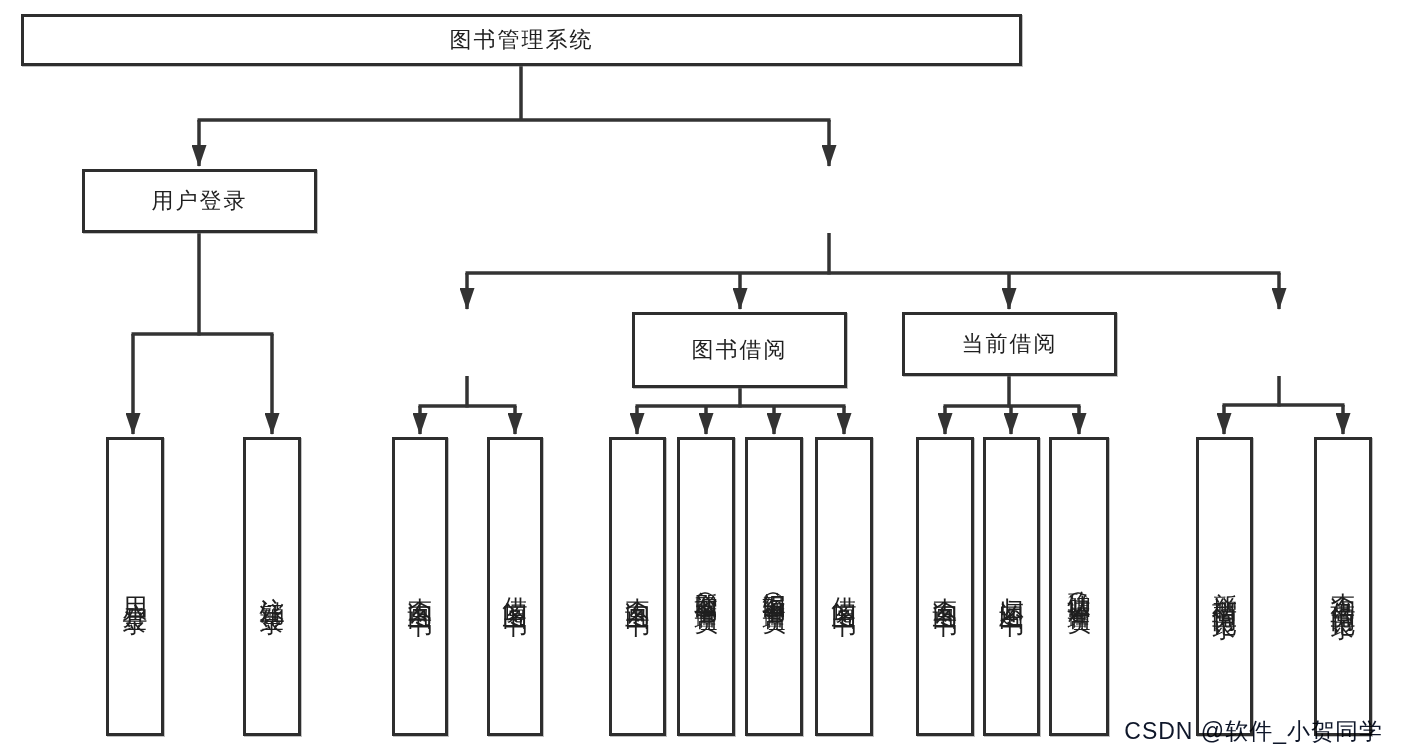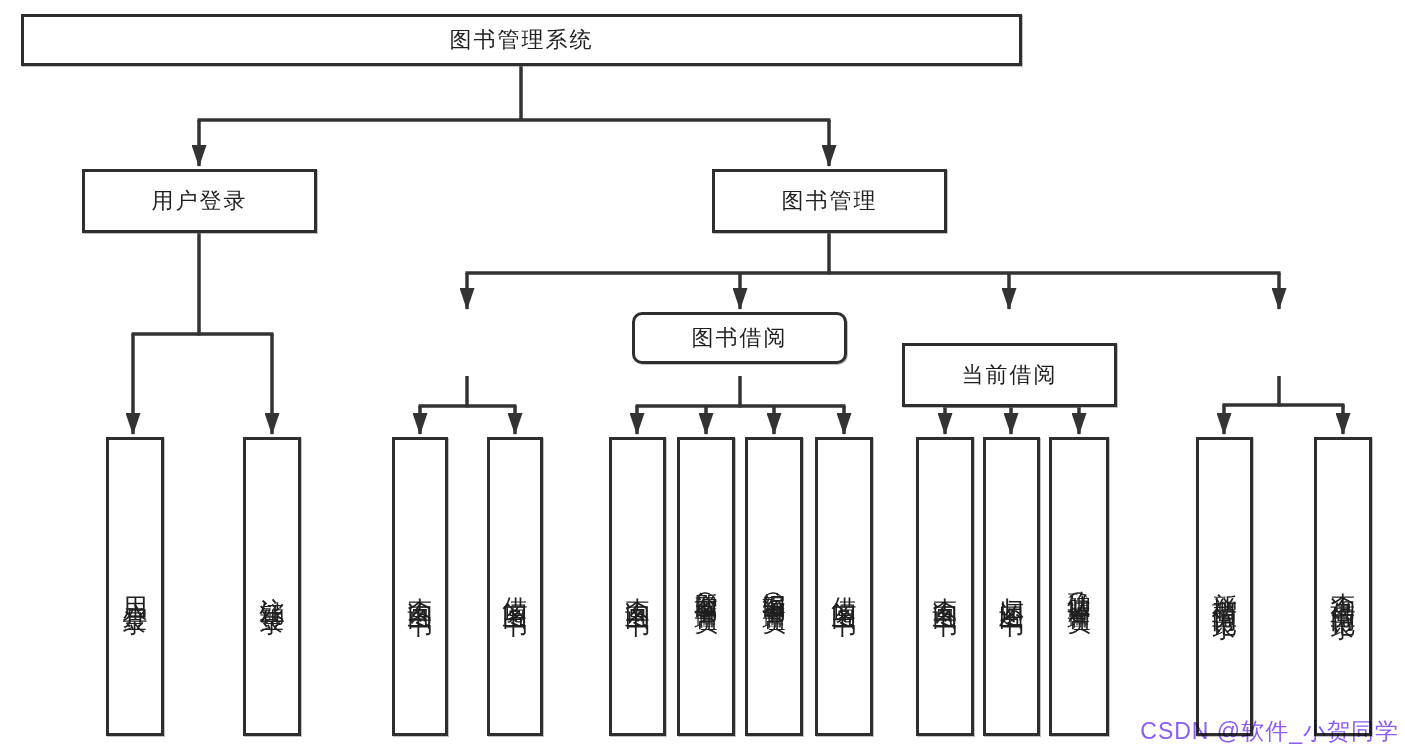--- a/index.html
+++ b/index.html
@@ -41,43 +41,43 @@
     letter-spacing: 5px;
     line-height: 1;
     top: 437px;
     height: 299px;
   }
   
   .n-root           { left: 21px;   top: 14px;  width: 1001px; height: 52px; }
   .n-user-login     { left: 82px;   top: 169px; width: 235px;  height: 64px; }
   .n-book-mgmt      { left: 712px;  top: 169px; width: 235px;  height: 64px; }
   .n-new-book       { left: 360px;  top: 312px; width: 215px;  height: 64px; }
-  .n-book-borrow    { left: 632px;  top: 312px; width: 215px;  height: 52px; border-radius: 10px; }
-  .n-current-borrow { left: 902px;  top: 312px; width: 215px;  height: 64px; margin-top: 31px; }
+  .n-book-borrow    { left: 632px;  top: 312px; width: 215px;  height: 76px; }
+  .n-current-borrow { left: 902px;  top: 312px; width: 215px;  height: 64px; }
   .n-borrow-record  { left: 1172px; top: 312px; width: 215px;  height: 64px; }
   .l-user-login  { left: 106px;  width: 58px; }
   .l-logout      { left: 243px;  width: 58px; }
   .l-nb-query    { left: 392px;  width: 56px; }
   .l-nb-borrow   { left: 487px;  width: 56px; }
   .l-bb-query    { left: 609px;  width: 57px; }
   .l-bb-add      { left: 677px;  width: 58px; font-size: 23px; letter-spacing: 3px; }
   .l-bb-edit     { left: 745px;  width: 58px; font-size: 23px; letter-spacing: 3px; }
   .l-bb-borrow   { left: 815px;  width: 58px; }
   .l-cb-query    { left: 916px;  width: 58px; }
   .l-cb-return   { left: 983px;  width: 57px; }
   .l-cb-confirm  { left: 1049px; width: 60px; font-size: 23px; letter-spacing: 3px; }
   .l-br-add      { left: 1196px; width: 57px; }
   .l-br-query    { left: 1314px; width: 58px; }
   .watermark {
     position: absolute;
-    right: 6px;
+    right: 22px;
     top: 716px;
     font-size: 23px;
     letter-spacing: 1px;
-    color: #8b5cf6;
+    color: #0f172a;
     z-index: 3;
     mix-blend-mode: multiply;
     white-space: nowrap;
   }
 </style>
 </head>
 <body>
 
 <div class="canvas">
 
@@ -127,21 +127,20 @@
       <path d="M1279,376 L1279,406.5"></path>
       <path d="M1222.5,405 L1344.5,405"></path>
       <path d="M1224,405 L1224,434" marker-end="url(#arrow)"></path>
       <path d="M1343,405 L1343,434" marker-end="url(#arrow)"></path>
     </g>
   </svg>
 
   <div class="node hnode n-root">图书管理系统</div>
 
   <div class="node hnode n-user-login">用户登录</div>
-  <div class="node hnode n-book-mgmt">图书管理</div>
 
   <div class="node hnode n-book-borrow">图书借阅</div>
   <div class="node hnode n-current-borrow">当前借阅</div>
 
   <div class="node vnode l-user-login">用户登录</div>
   <div class="node vnode l-logout">注销登录</div>
   <div class="node vnode l-nb-query">查询图书</div>
   <div class="node vnode l-nb-borrow">借阅图书</div>
   <div class="node vnode l-bb-query">查询图书</div>
   <div class="node vnode l-bb-add">新增图书（管理员）</div>

